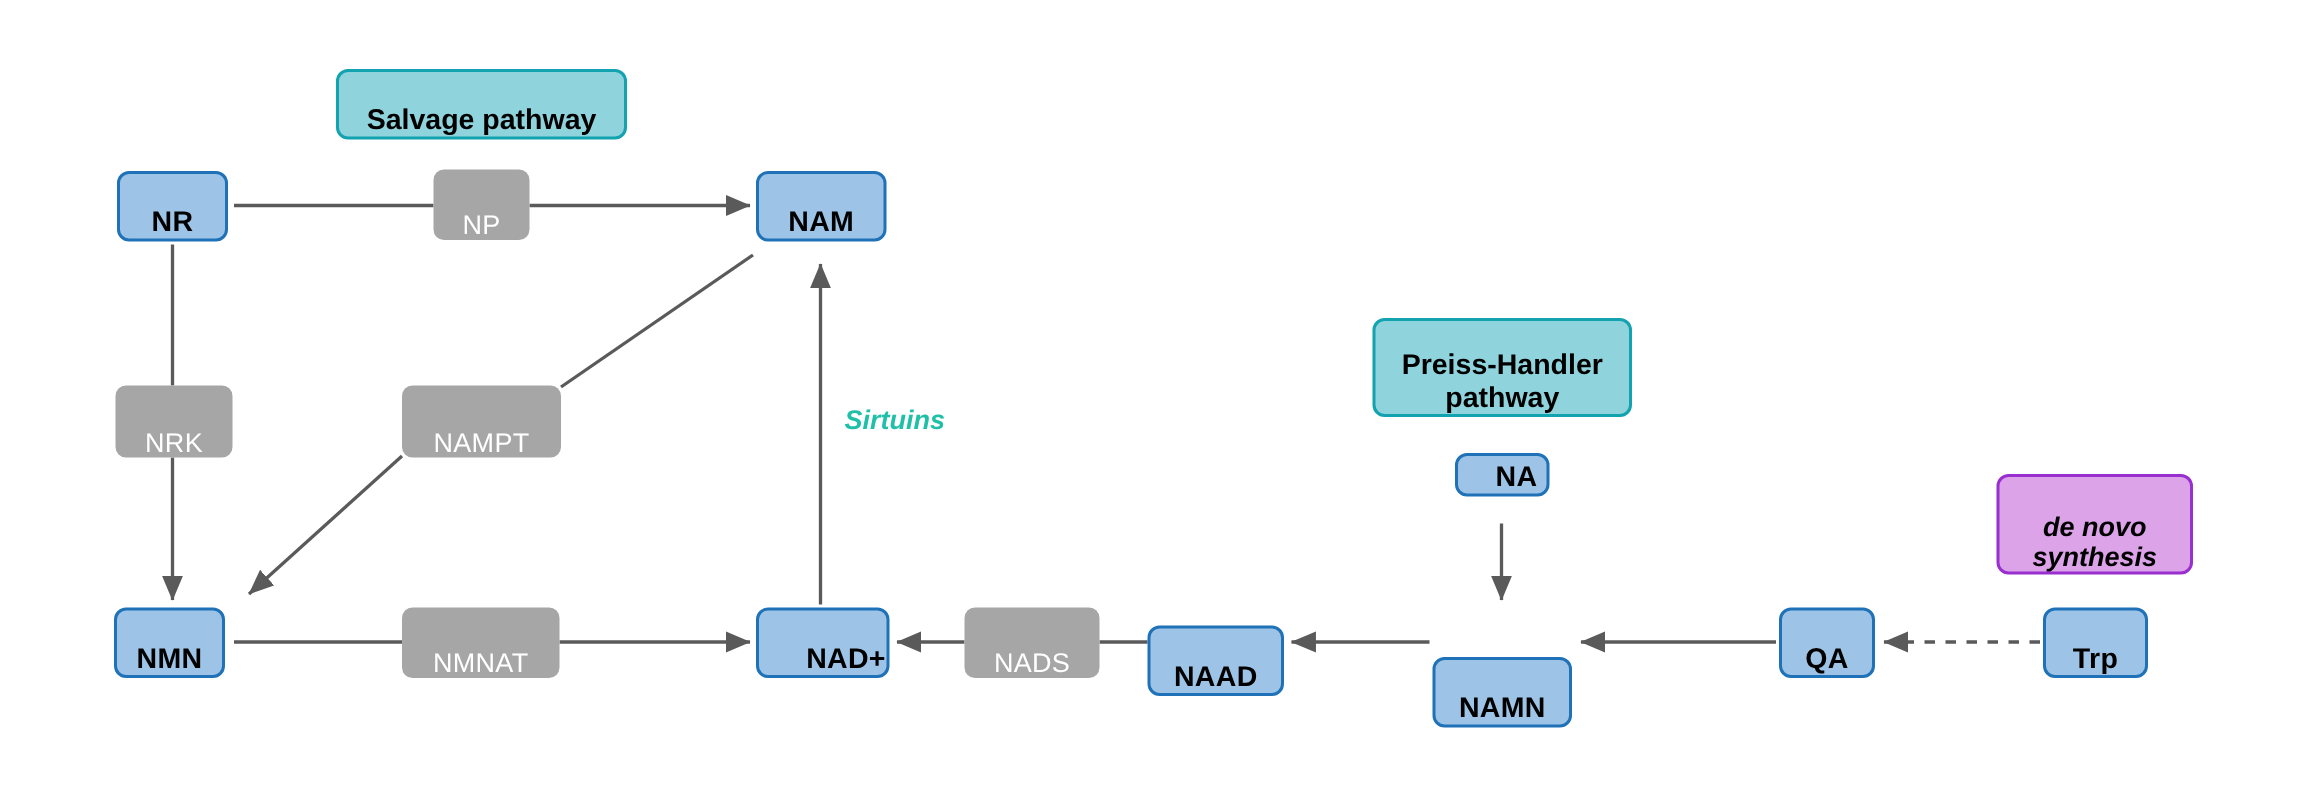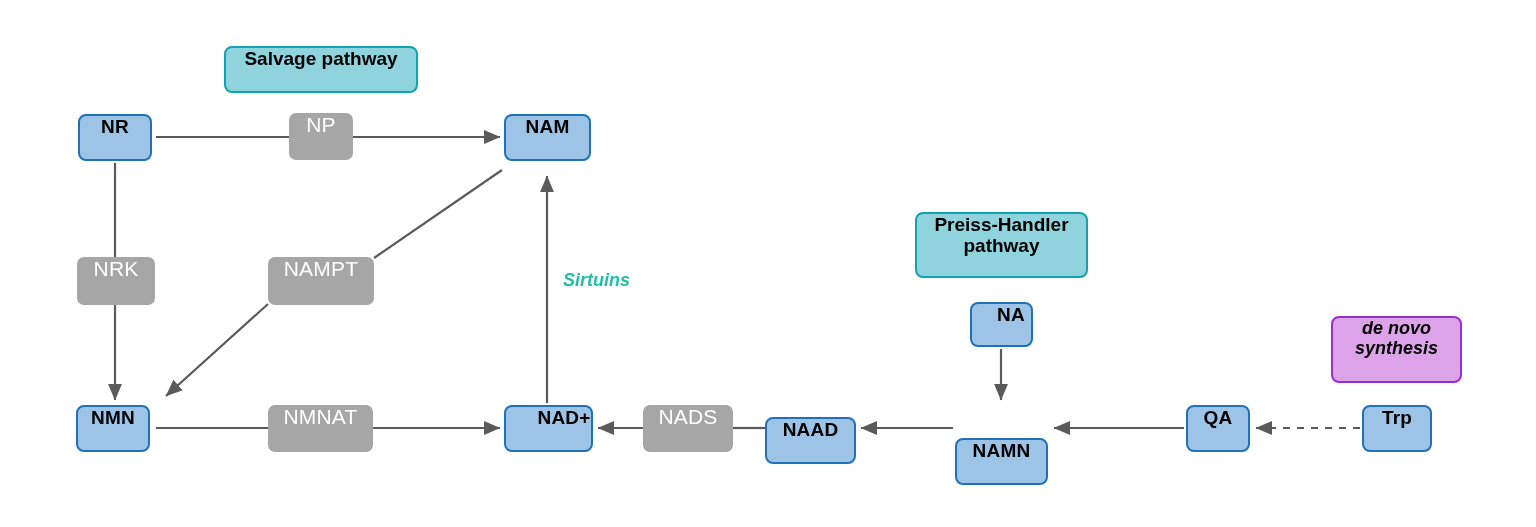--- a/index.html
+++ b/index.html
@@ -22,41 +22,41 @@
     left: 0;
     top: 0;
     width: 1536px;
     height: 527px;
     pointer-events: none;
   }
   .node {
     position: absolute;
     box-sizing: border-box;
     display: flex;
-    align-items: flex-start;
+    align-items: flex-end;
     justify-content: center;
     text-align: center;
     line-height: 1.12;
     z-index: 3;
   }
   .metabolite {
     background: #9dc3e6;
     border: 2px solid #1f72b8;
     border-radius: 8px;
     color: #000000;
     font-size: 19px;
     font-weight: bold;
     letter-spacing: 0.2px;
   }
   .enzyme {
     background: #a6a6a6;
     border: none;
     border-radius: 7px;
     color: #ffffff;
-    font-size: 21px;
+    font-size: 18px;
     font-weight: normal;
     letter-spacing: 0.2px;
   }
   .pathway {
     background: #8fd3dc;
     border: 2px solid #13a2b0;
     border-radius: 8px;
     color: #000000;
     font-size: 19px;
     font-weight: bold;
@@ -155,21 +155,21 @@
   </div>
 
   <div class="node metabolite" style="left:765px; top:405px; width:91px; height:47px;margin-top:12px;">
     <span>NAAD</span>
   </div>
 
   <div class="node metabolite" style="left:955px; top:405px; width:93px; height:47px;margin-top:33px;">
     <span>NAMN</span>
   </div>
 
-  <div class="node metabolite" style="left:970px; top:302px; width:63px; height:45px;padding-left:19px;">
+  <div class="node metabolite" style="left:970px; top:302px; width:63px; height:29px;padding-left:19px;">
     <span>NA</span>
   </div>
 
   <div class="node metabolite" style="left:1186px; top:405px; width:64px; height:47px;">
     <span>QA</span>
   </div>
 
   <div class="node metabolite" style="left:1362px; top:405px; width:70px; height:47px;">
     <span>Trp</span>
   </div>

